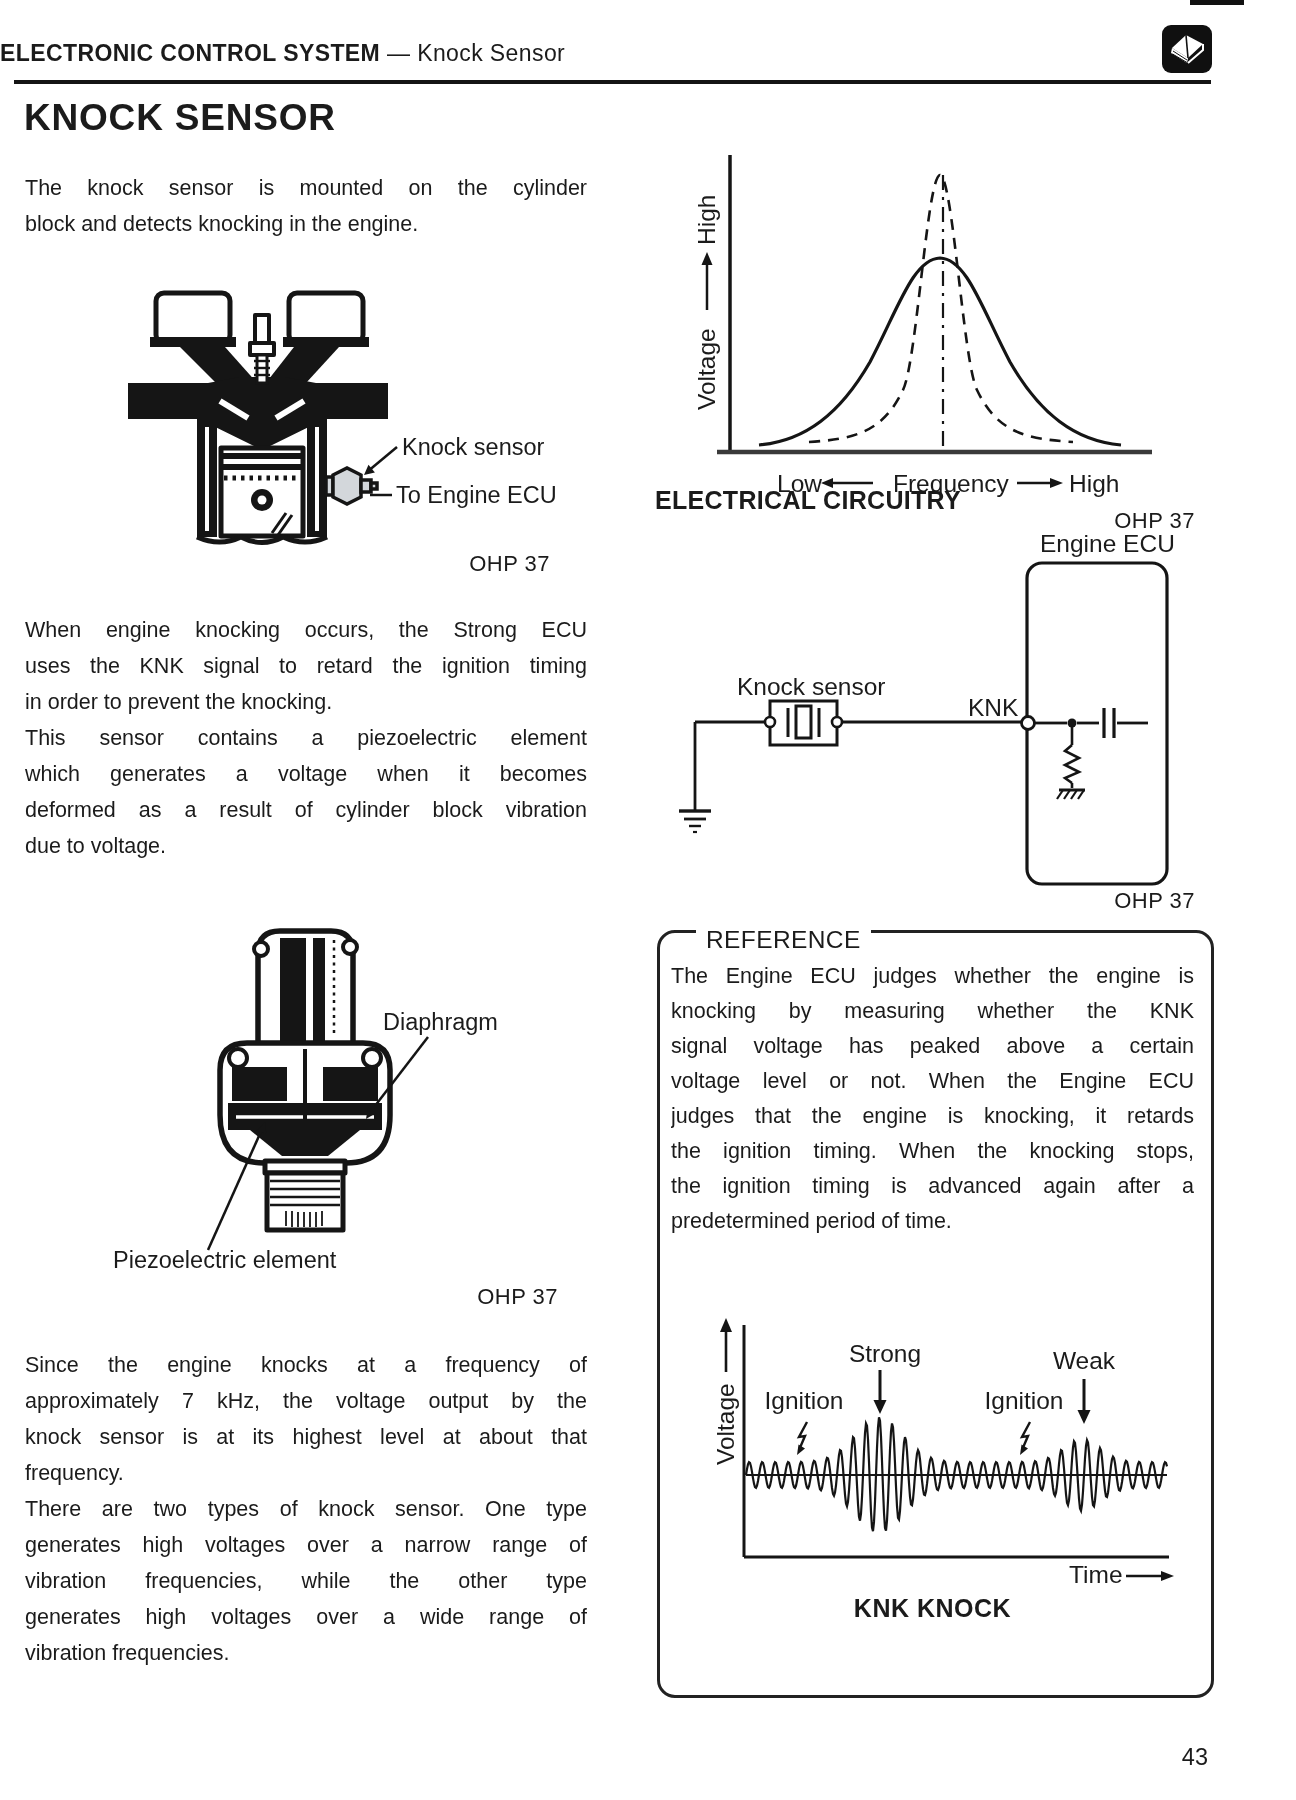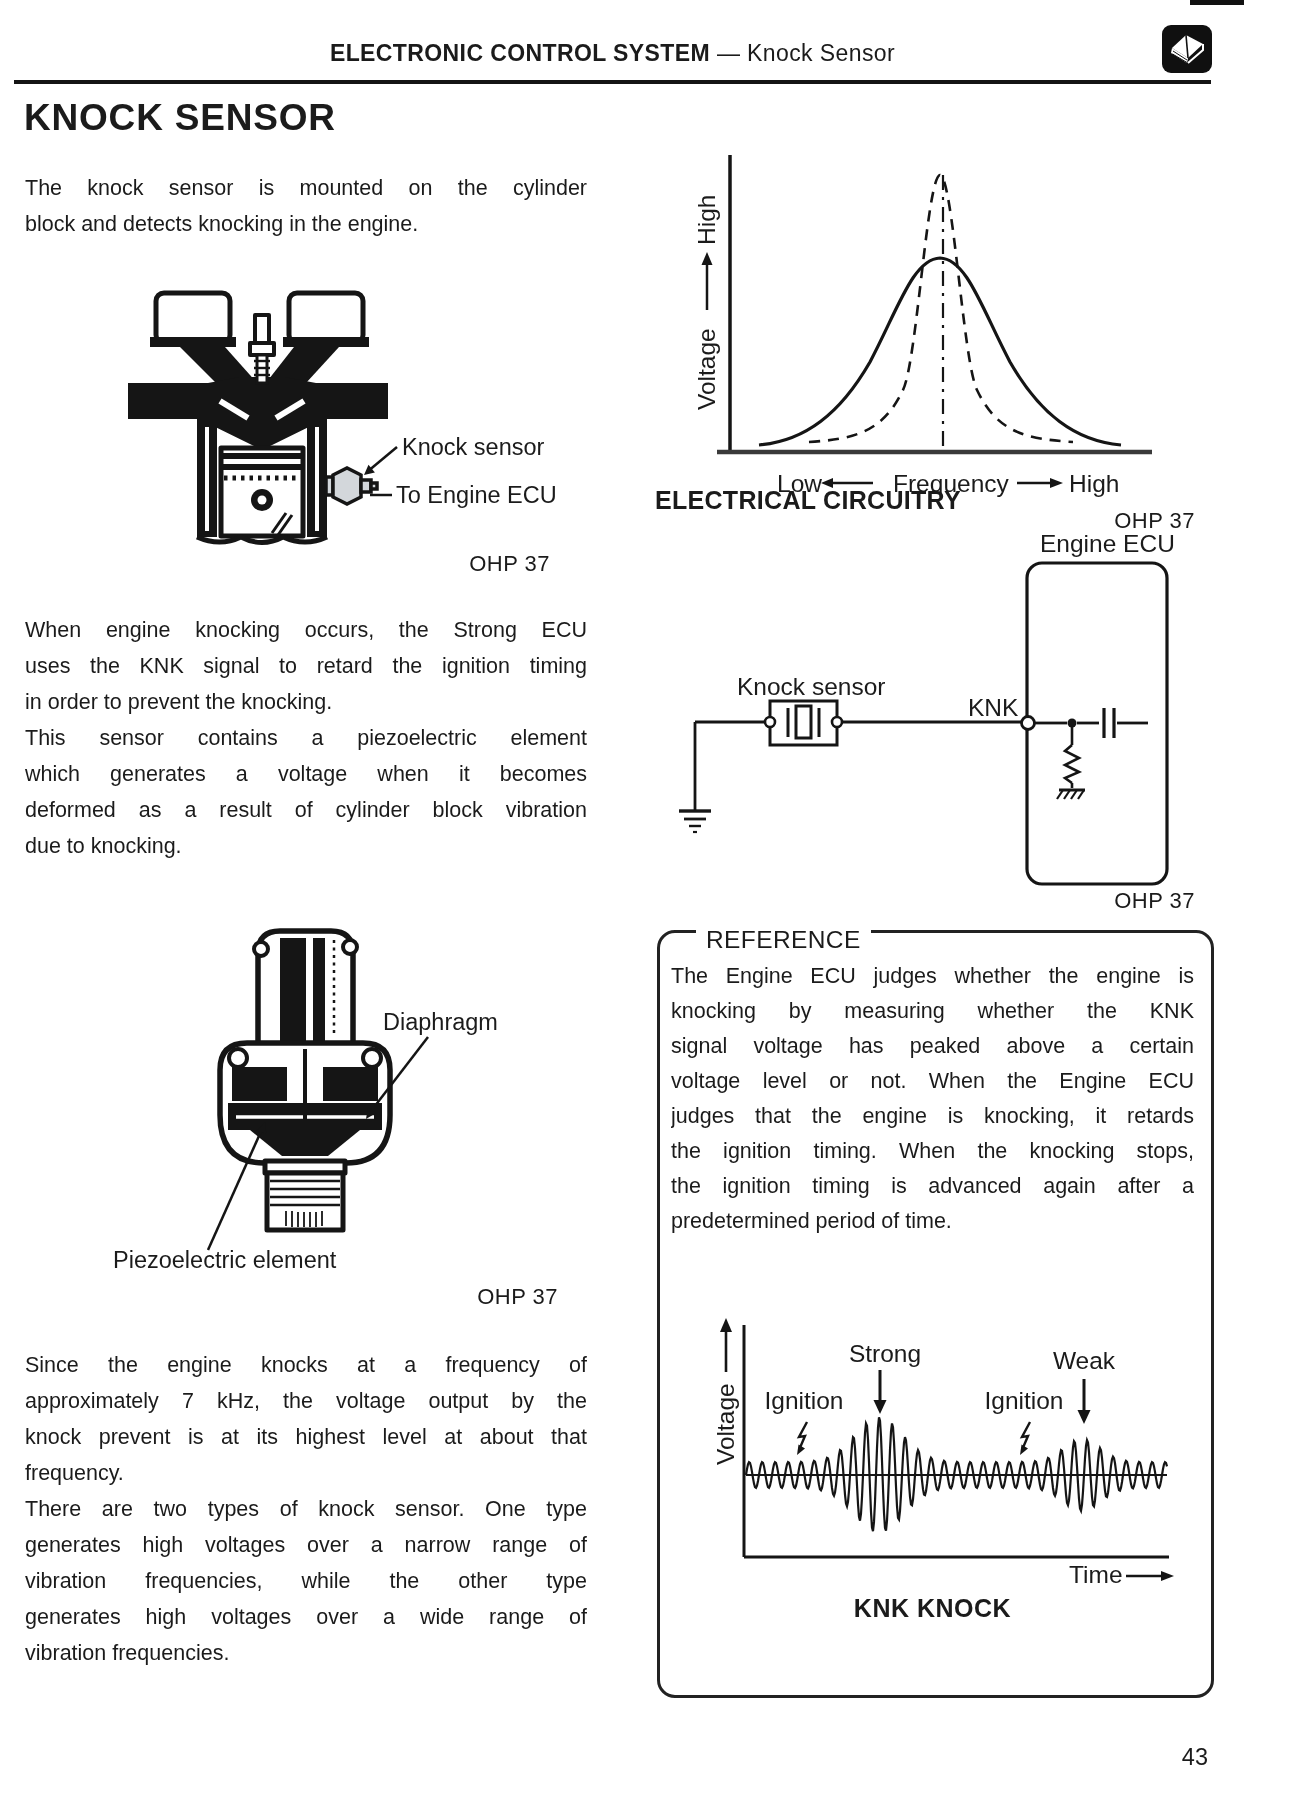--- a/index.html
+++ b/index.html
@@ -1,20 +1,20 @@
 <!DOCTYPE html>
 <html><head>
 <meta charset="utf-8">
 <style>
   html,body{margin:0;padding:0;background:#888;}
   #page{position:relative;width:1296px;height:1800px;background:#ffffff;overflow:hidden;
         font-family:"Liberation Sans",sans-serif;color:#1b1b1b;}
   .abs{position:absolute;}
   
-  #hdr-text{top:40px;left:0;width:1225px;text-align:center;font-size:23px;letter-spacing:.4px;}
+  #hdr-text{top:40px;left:0;width:1225px;font-size:23px;letter-spacing:.4px;}
   #hdr-text b{font-weight:700;}
   #hdr-rule{top:80px;left:14px;width:1197px;height:4px;background:#141414;}
   #hdr-icon{top:25px;left:1162px;width:50px;height:48px;background:#101010;border-radius:9px;}
   #edge-artifact{top:0;left:1190px;width:54px;height:5px;background:#111;}
   
   #title{top:97px;left:24px;font-size:37px;font-weight:700;letter-spacing:.8px;}
   .body-col{width:562px;font-size:21.5px;line-height:36px;}
   .jline{text-align:justify;text-align-last:justify;height:36px;overflow:hidden;}
   .jline.last{text-align-last:left;}
   .ohp{font-size:22px;text-align:right;width:250px;letter-spacing:.5px;}
@@ -104,21 +104,21 @@
   </svg>
   <div class="abs ohp" style="top:551px;left:300px;">OHP 37</div>
 
   <div class="abs body-col" style="top:612px;left:25px;">
     <div class="jline">When engine knocking occurs, the Strong ECU</div>
     <div class="jline">uses the KNK signal to retard the ignition timing</div>
     <div class="jline last">in order to prevent the knocking.</div>
     <div class="jline">This sensor contains a piezoelectric element</div>
     <div class="jline">which generates a voltage when it becomes</div>
     <div class="jline">deformed as a result of cylinder block vibration</div>
-    <div class="jline last">due to knocking.</div>
+    <div class="jline last">due to voltage.</div>
   </div>
 
   <svg style="top:925px;left:110px;" width="450" height="360" viewBox="0 0 450 360">
     <g stroke="#151515" fill="#fff" stroke-linejoin="round">
       <path d="M148,120 L148,28 Q148,6 170,6 L221,6 Q243,6 243,28 L243,120" stroke-width="5.5"></path>
       <circle cx="151" cy="24" r="7" stroke-width="4"></circle>
       <circle cx="240" cy="22" r="7" stroke-width="4"></circle>
       <rect x="170" y="13" width="26" height="103" fill="#151515" stroke="none"></rect>
       <rect x="203" y="13" width="12" height="103" fill="#151515" stroke="none"></rect>
       <line x1="224" y1="15" x2="224" y2="112" stroke-width="2.5" stroke-dasharray="3 4.5"></line>
@@ -154,21 +154,21 @@
     <text x="273" y="105" font-size="23.5">Diaphragm</text>
     <line x1="98" y1="325" x2="153" y2="202" stroke="#151515" stroke-width="2.5"></line>
     <polygon points="155,197 156.3,209.1 146.8,205.5" fill="#151515"></polygon>
     <text x="3" y="343" font-size="23.5">Piezoelectric element</text>
   </svg>
   <div class="abs ohp" style="top:1284px;left:308px;">OHP 37</div>
 
   <div class="abs body-col" style="top:1347px;left:25px;">
     <div class="jline">Since the engine knocks at a frequency of</div>
     <div class="jline">approximately 7 kHz, the voltage output by the</div>
-    <div class="jline">knock prevent is at its highest level at about that</div>
+    <div class="jline">knock sensor is at its highest level at about that</div>
     <div class="jline last">frequency.</div>
     <div class="jline">There are two types of knock sensor. One type</div>
     <div class="jline">generates high voltages over a narrow range of</div>
     <div class="jline">vibration frequencies, while the other type</div>
     <div class="jline">generates high voltages over a wide range of</div>
     <div class="jline last">vibration frequencies.</div>
   </div>
 
   <svg style="top:140px;left:655px;" width="560" height="380" viewBox="0 0 560 380">
     <line x1="75" y1="15" x2="75" y2="312" stroke="#151515" stroke-width="3.5"></line>

